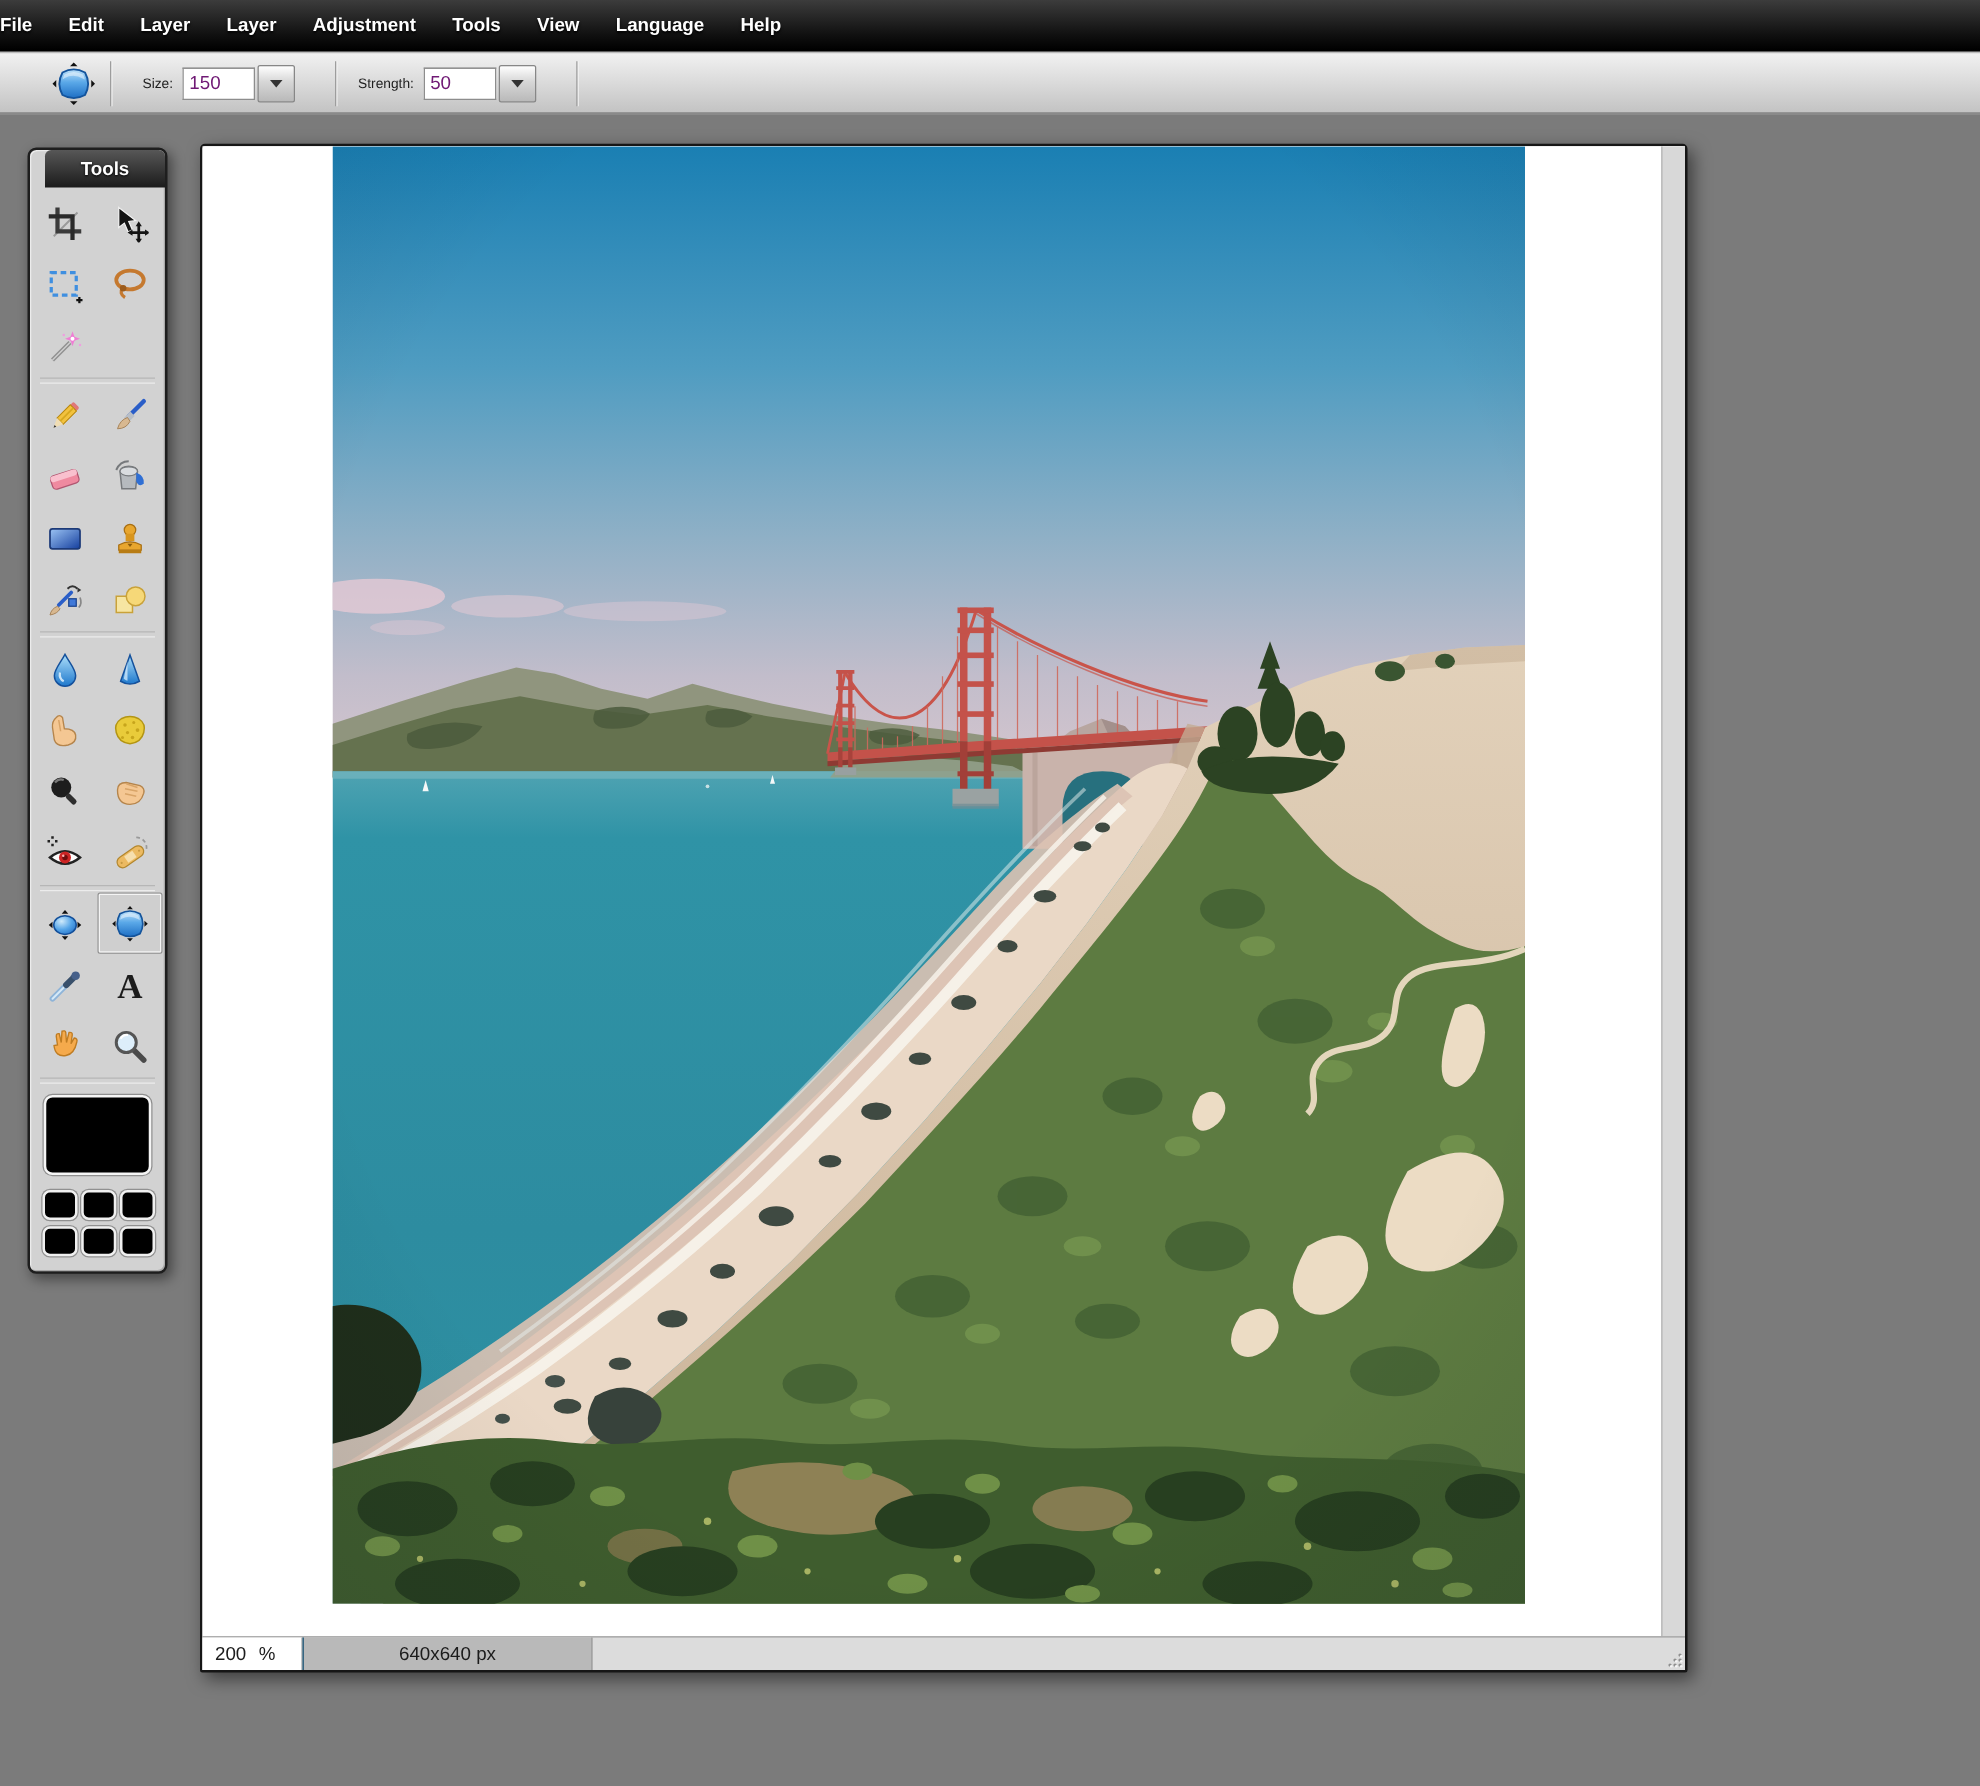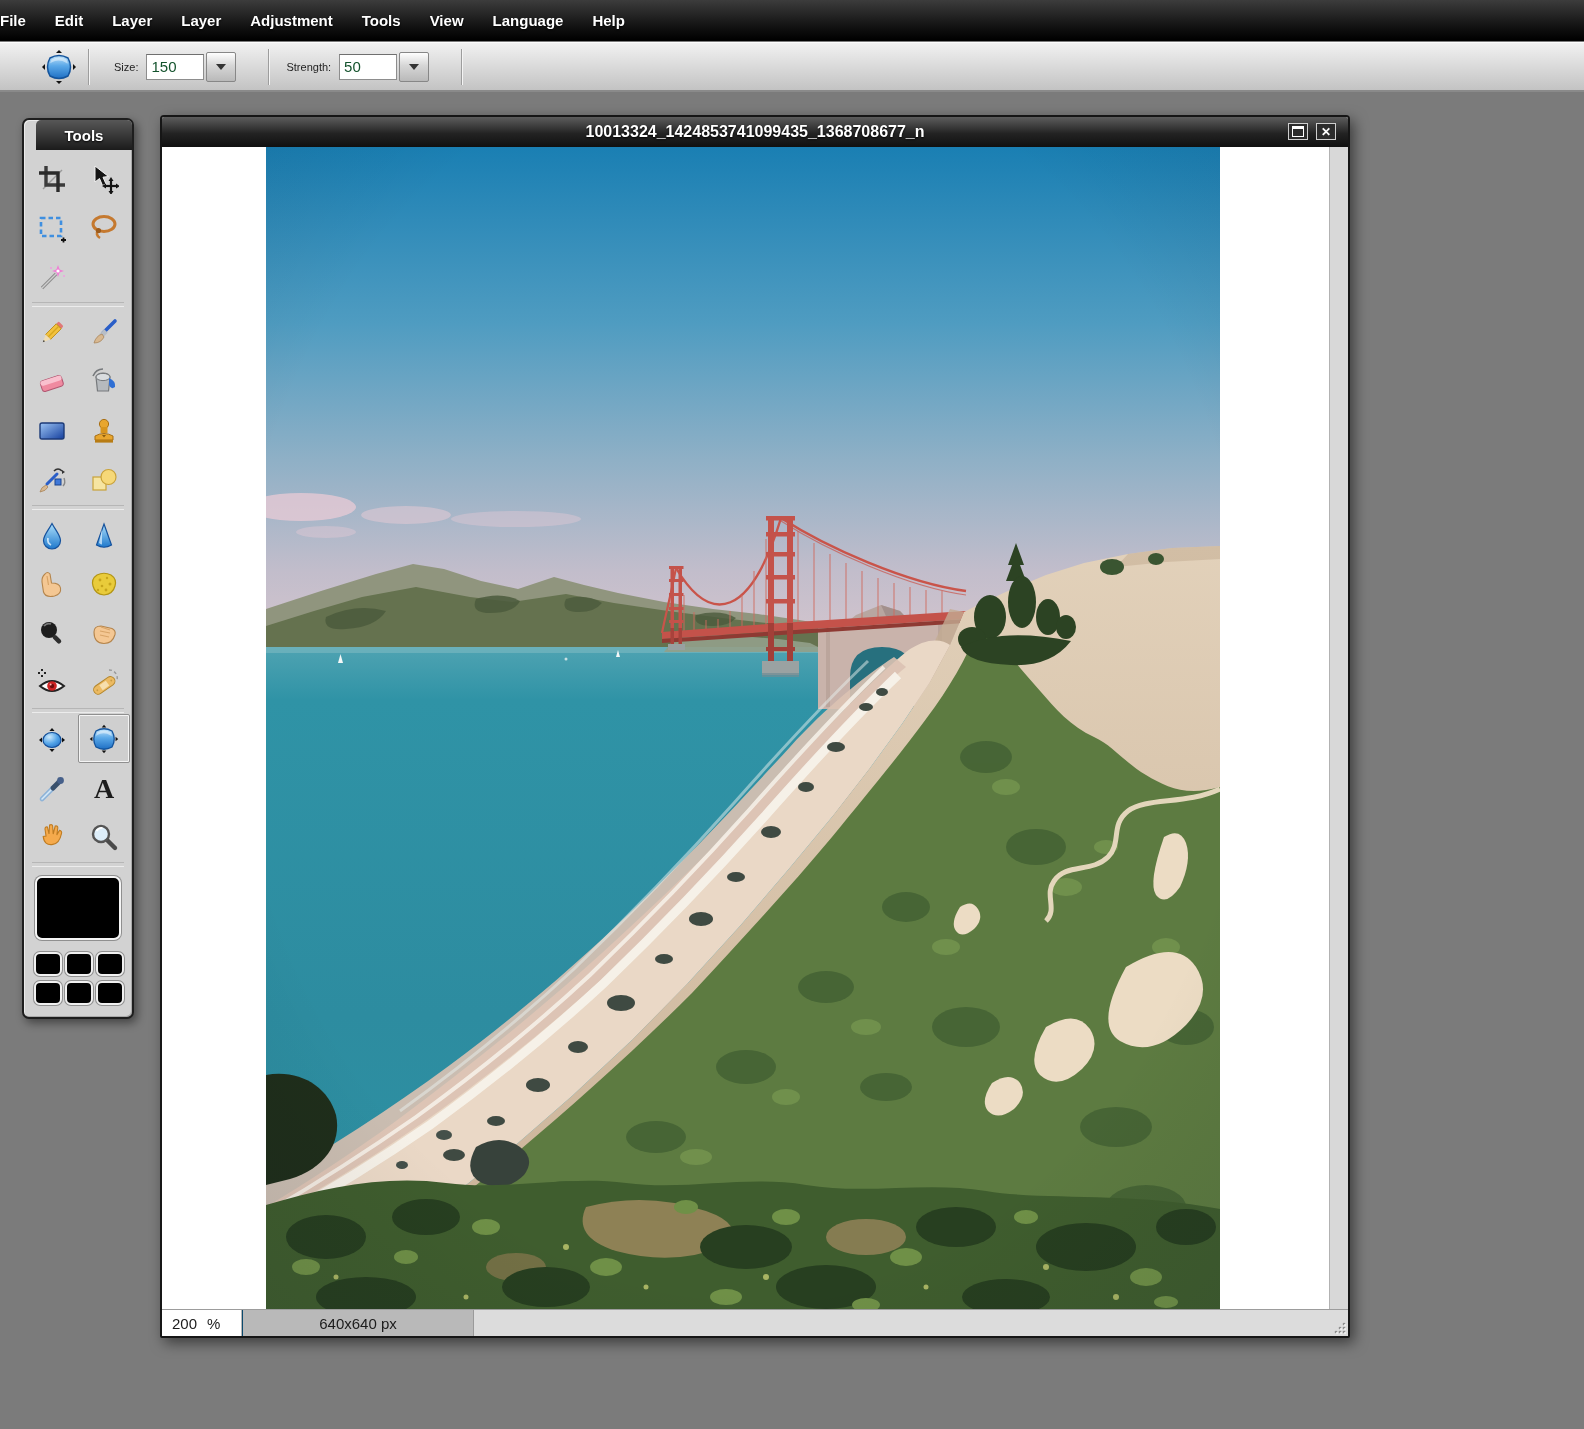--- a/index.html
+++ b/index.html
@@ -14,21 +14,21 @@
     text-shadow:0 1px 2px #000;}
   .optionsbar{position:absolute;top:42px;left:0;width:1584px;height:50px;
     background:linear-gradient(#f1f1f1,#c3c3c3);
     border-top:1px solid #fdfdfd;border-bottom:2px solid #8a8a8a;
     display:flex;align-items:center;box-sizing:border-box;}
   .groove{width:0;height:36px;border-left:1px solid #9d9d9d;
     border-right:1px solid #f4f4f4;}
   .opt-label{font-size:11px;font-weight:normal;color:#1e1e1e;}
   .opt-input{width:48px;height:24px;border:1px solid #8d8d8d;
     border-top-color:#6f6f6f;background:#fff;font-size:15px;
-    font-family:"Liberation Sans",sans-serif;padding:0 4px;color:#14532d;}
+    font-family:"Liberation Sans",sans-serif;padding:0 4px;color:#701a75;}
   .drop-btn{width:28px;height:28px;margin-left:2px;border:1px solid #878787;
     border-radius:2px;background:linear-gradient(#fefefe,#d6d6d6 45%,#b9b9b9);
     display:flex;align-items:center;justify-content:center;}
   .drop-btn span{width:0;height:0;border-left:5px solid transparent;
     border-right:5px solid transparent;border-top:6px solid #333;}
   .active-tool-box{width:42px;height:42px;margin-left:38px;
     display:flex;align-items:center;justify-content:center;}
   
   .toolbox{position:absolute;left:22px;top:118px;width:112px;
     background:#d2d2d2;border:2px solid #1e1e1e;border-radius:7px;
@@ -412,29 +412,20 @@
     <div class="dot-swatch"></div>
     <div class="dot-swatch"></div>
     <div class="dot-swatch"></div>
     <div class="dot-swatch"></div>
     <div class="dot-swatch"></div>
     <div class="dot-swatch"></div>
   </div>
 </div>
 
 <div class="imgwindow">
-  <div class="titlebar">
-    <span class="title-text">10013324_1424853741099435_1368708677_n</span>
-    <span class="win-btn maximize">
-        <i></i>
-      </span>
-    <span class="win-btn close">
-        <span>✕</span>
-      </span>
-  </div>
 
   <div class="win-content">
 
     <svg class="photo-svg" width="954" height="1166" viewBox="0 0 954 1166">
       <defs>
         <linearGradient id="skyG" x1="0" y1="0" x2="0" y2="1">
           <stop offset="0" stop-color="#1a7fb3"></stop>
             <stop offset=".35" stop-color="#4f9cc1"></stop>
           <stop offset=".62" stop-color="#8fb0c6"></stop>
             <stop offset=".84" stop-color="#c2bdcb"></stop>

